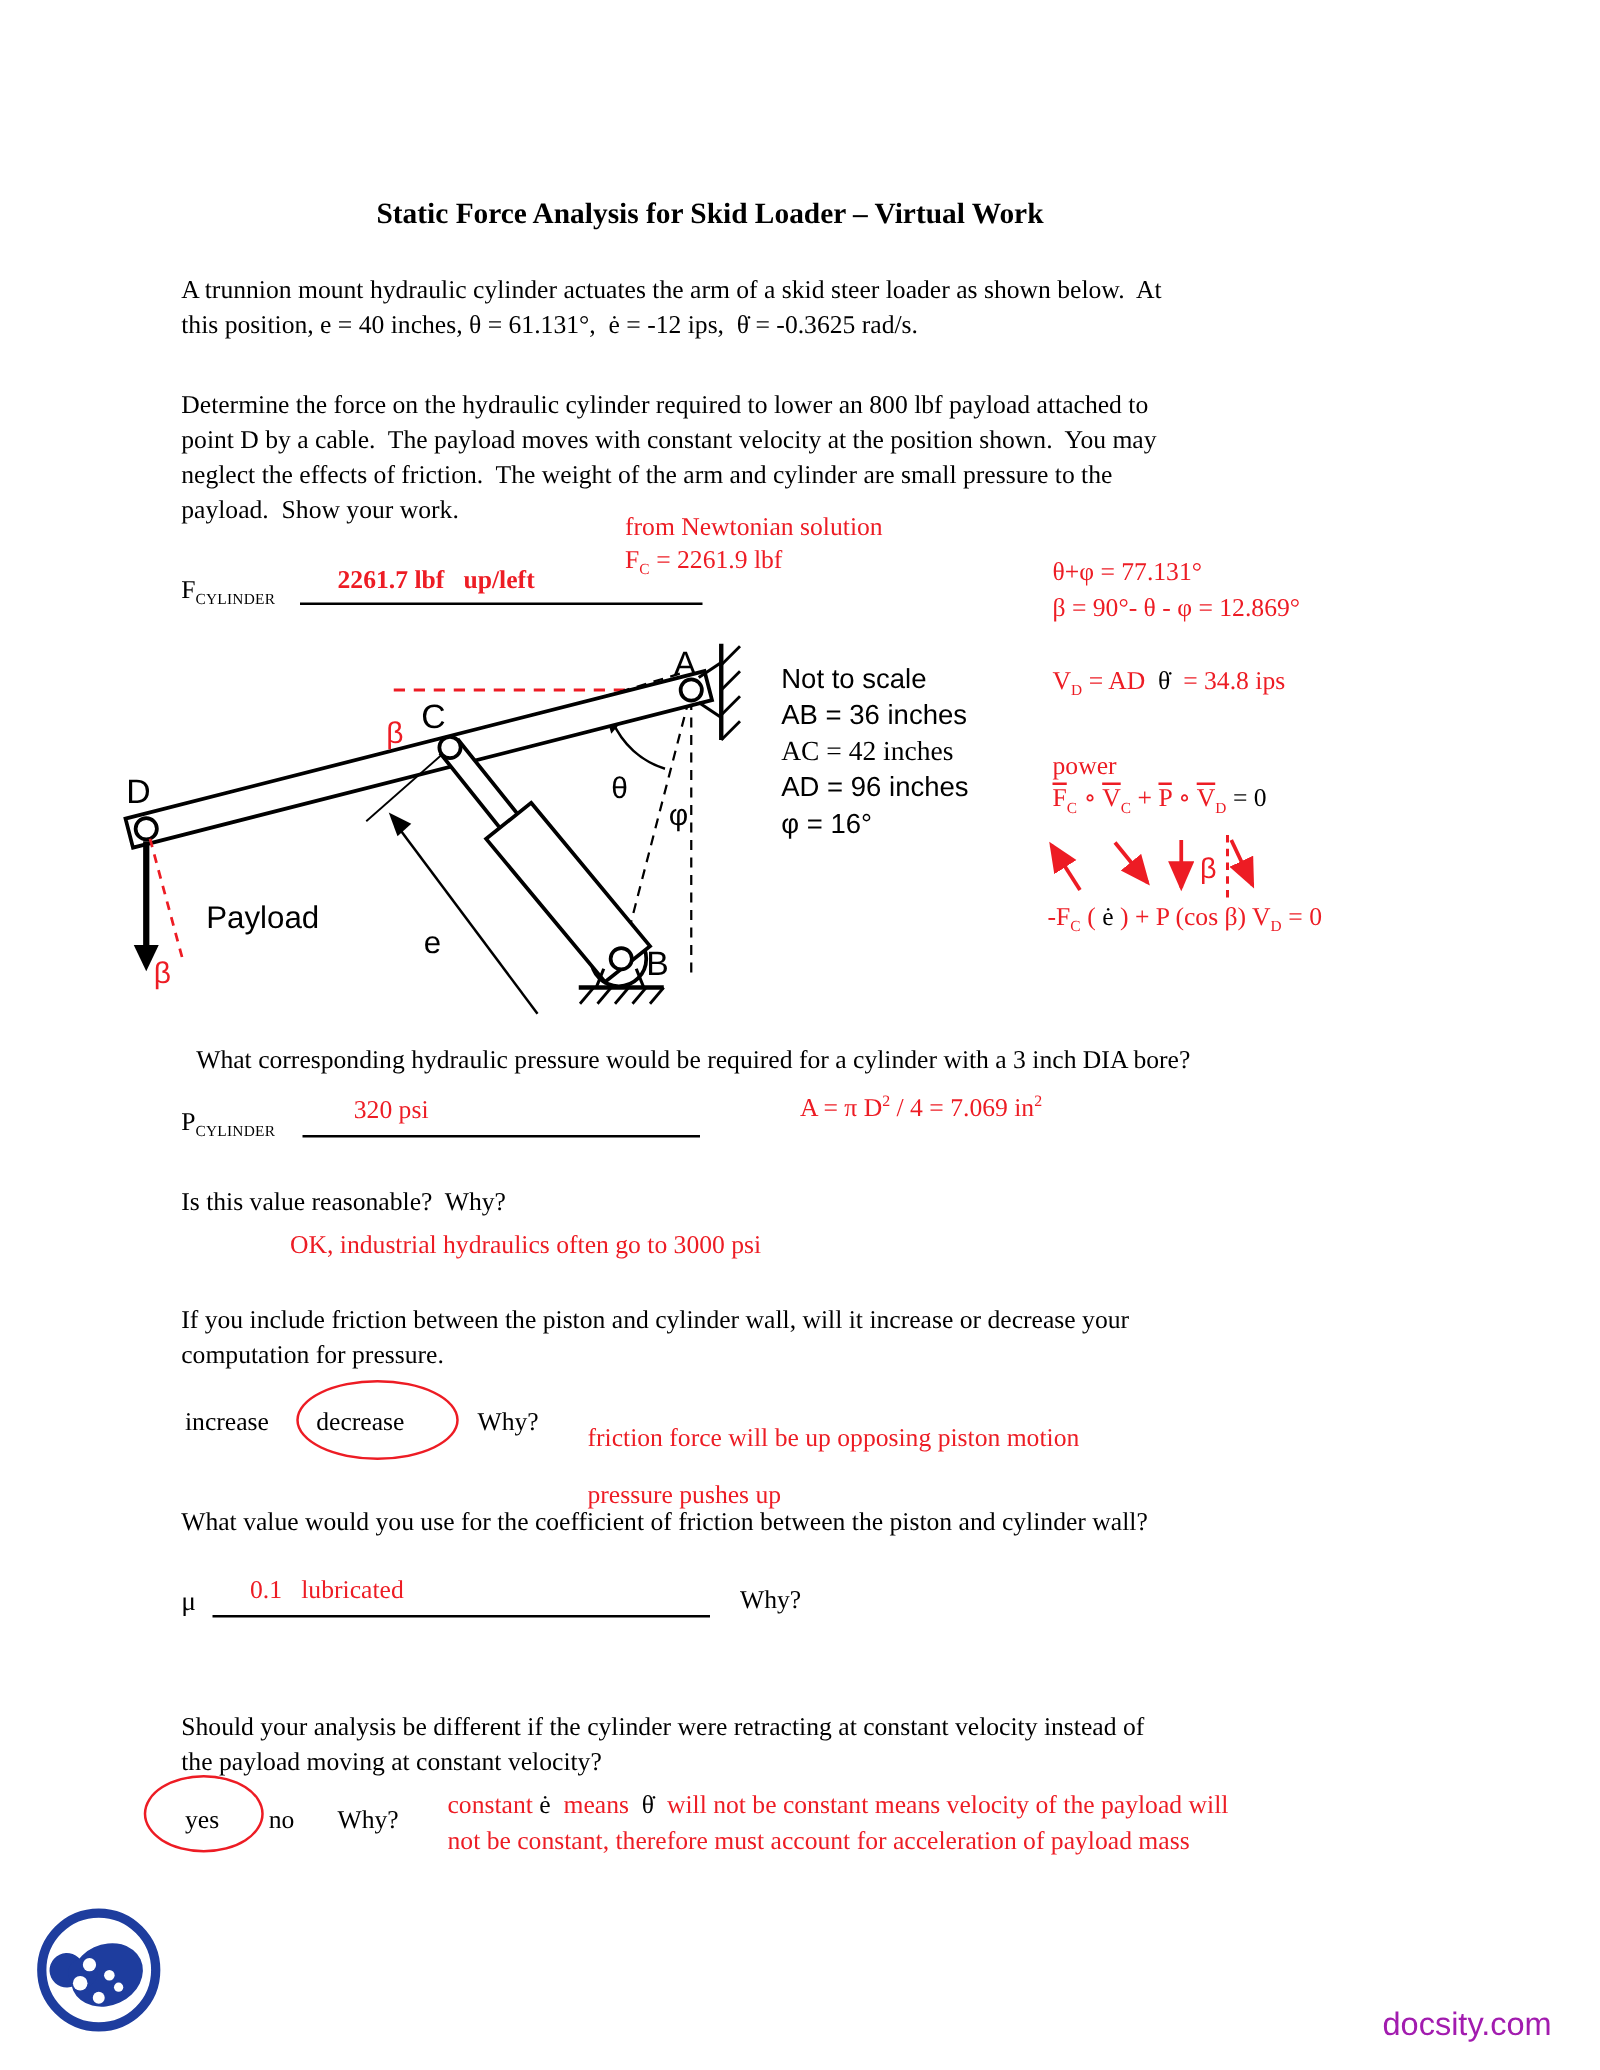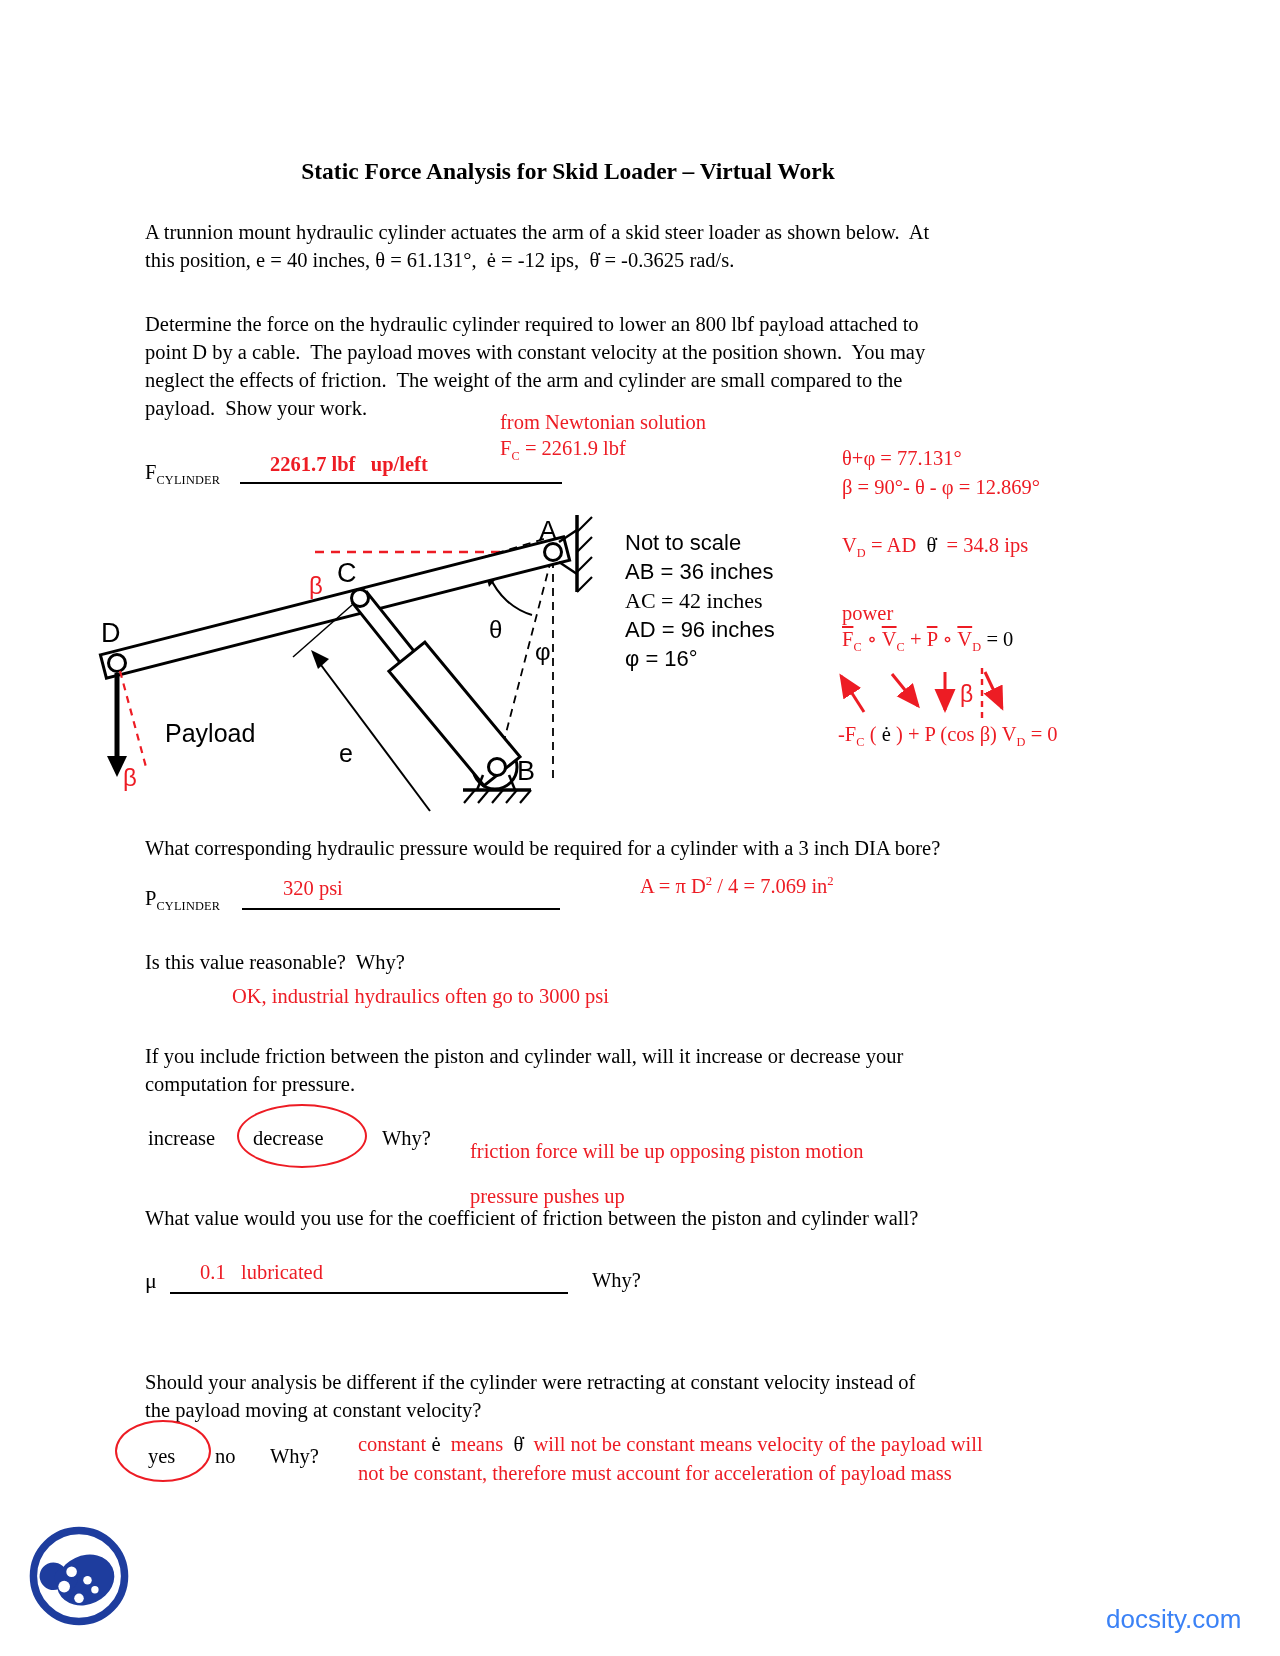--- a/index.html
+++ b/index.html
@@ -7,37 +7,37 @@
         font-family:"Liberation Serif","DejaVu Serif",serif;font-size:20.5px;color:#000;overflow:hidden;}
   .abs{position:absolute;white-space:pre;line-height:1.18;}
   .red{color:#ed1c24;}
   .blk{color:#000;}
   .title{font-weight:bold;font-size:23.5px;width:1136px;text-align:center;}
   sub{font-size:0.60em;letter-spacing:0.2px;}
   sup{font-size:0.62em;}
   .ov{text-decoration:overline;}
   .blank{position:absolute;border-bottom:2px solid #000;}
   .oval{position:absolute;border:2.6px solid #ed1c24;border-radius:50%;background:transparent;}
-  .link{color:#3b82f6;font-family:"Liberation Sans","DejaVu Sans",sans-serif;font-size:26px;}
+  .link{color:#a21caf;font-family:"Liberation Sans","DejaVu Sans",sans-serif;font-size:26px;}
   .note-line{font-family:"Liberation Sans","DejaVu Sans",sans-serif;font-size:22px;line-height:29px;}
   svg text{font-family:"Liberation Sans","DejaVu Sans",sans-serif;}
 </style>
 </head>
 <body>
 
 <div class="page">
 
   <div class="abs title" style="top:158px;left:0;">Static Force Analysis for Skid Loader – Virtual Work</div>
 
   <div class="abs" style="left:145px;top:220px;">A trunnion mount hydraulic cylinder actuates the arm of a skid steer loader as shown below.  At</div>
   <div class="abs" style="left:145px;top:248px;">this position, e = 40 inches, θ = 61.131°,  ė = -12 ips,  θ̇ = -0.3625 rad/s.</div>
 
   <div class="abs" style="left:145px;top:312px;">Determine the force on the hydraulic cylinder required to lower an 800 lbf payload attached to</div>
   <div class="abs" style="left:145px;top:340px;">point D by a cable.  The payload moves with constant velocity at the position shown.  You may</div>
-  <div class="abs" style="left:145px;top:368px;">neglect the effects of friction.  The weight of the arm and cylinder are small compared to the</div>
+  <div class="abs" style="left:145px;top:368px;">neglect the effects of friction.  The weight of the arm and cylinder are small pressure to the</div>
   <div class="abs" style="left:145px;top:396px;">payload.  Show your work.</div>
 
   <div class="abs red" style="left:500px;top:410px;">from Newtonian solution</div>
   <div class="abs red" style="left:500px;top:436px;"><span>F</span><sub>C</sub><span> = 2261.9 lbf</span></div>
 
   <div class="abs" style="left:145px;top:460px;"><span>F</span><sub>CYLINDER</sub></div>
   <div class="blank" style="left:240px;top:462px;width:322px;height:20px;"></div>
   <div class="abs red" style="left:270px;top:452px;font-weight:bold;">2261.7 lbf   up/left</div>
 
   <div class="abs red" style="left:842px;top:446px;">θ+φ = 77.131°</div>
@@ -132,21 +132,21 @@
     <text x="254" y="292" font-size="25">e</text>
     <text x="80" y="272" font-size="25">Payload</text>
   </svg>
 
   <div class="abs note-line" style="left:625px;top:528px;">Not to scale</div>
   <div class="abs note-line" style="left:625px;top:557px;">AB = 36 inches</div>
   <div class="abs note-line" style="left:625px;top:586px;font-family:Liberation Serif, serif;">AC = 42 inches</div>
   <div class="abs note-line" style="left:625px;top:615px;">AD = 96 inches</div>
   <div class="abs note-line" style="left:625px;top:644px;">φ = 16°</div>
 
-  <div class="abs" style="left:145px;top:836px;">What corresponding hydraulic pressure would be required for a cylinder with a 3 inch DIA bore?</div>
+  <div class="abs" style="left:157px;top:836px;">What corresponding hydraulic pressure would be required for a cylinder with a 3 inch DIA bore?</div>
   <div class="abs" style="left:145px;top:886px;"><span>P</span><sub>CYLINDER</sub></div>
   <div class="blank" style="left:242px;top:888px;width:318px;height:20px;"></div>
   <div class="abs red" style="left:283px;top:876px;">320 psi</div>
   <div class="abs red" style="left:640px;top:874px;"><span>A = π D</span><sup>2</sup><span> / 4 = 7.069 in</span><sup>2</sup></div>
 
   <div class="abs" style="left:145px;top:950px;">Is this value reasonable?  Why?</div>
   <div class="abs red" style="left:232px;top:984px;">OK, industrial hydraulics often go to 3000 psi</div>
 
   <div class="abs" style="left:145px;top:1044px;">If you include friction between the piston and cylinder wall, will it increase or decrease your</div>
   <div class="abs" style="left:145px;top:1072px;">computation for pressure.</div>

